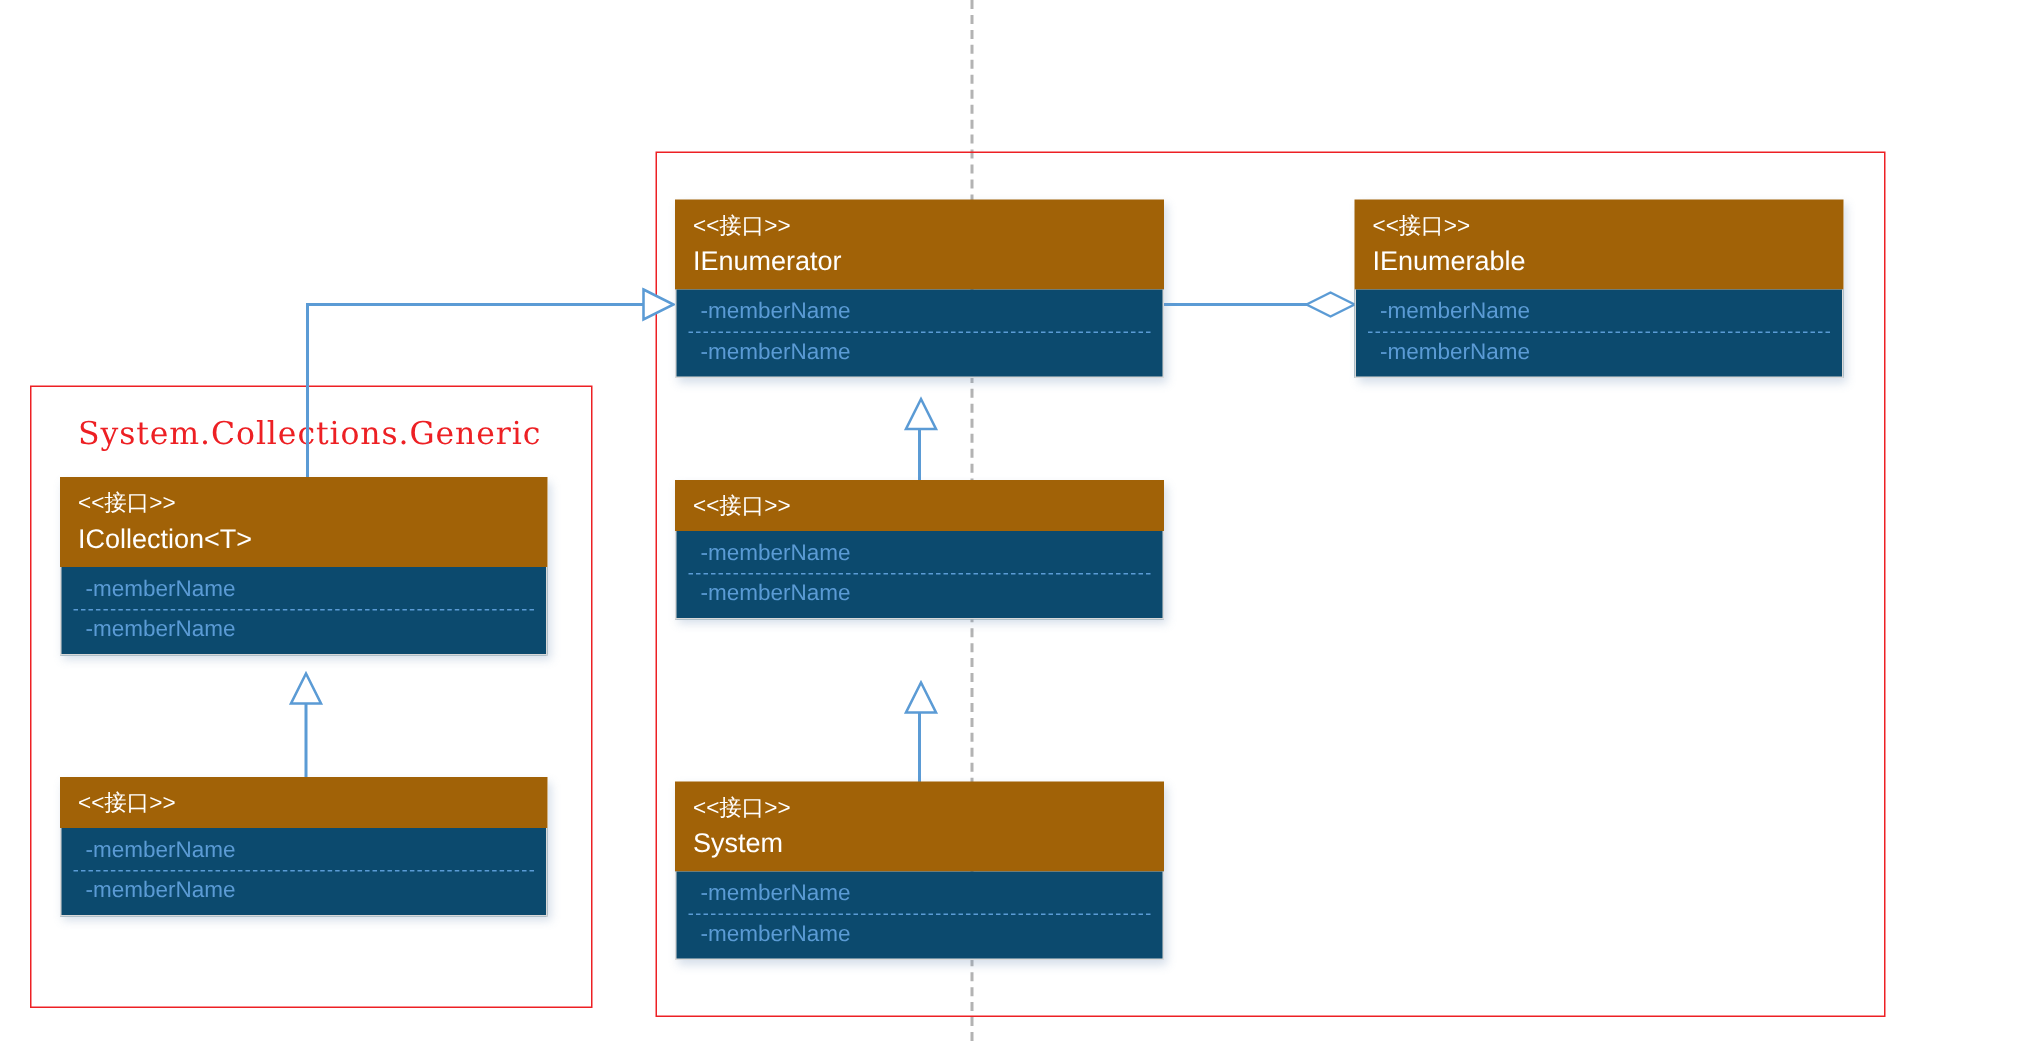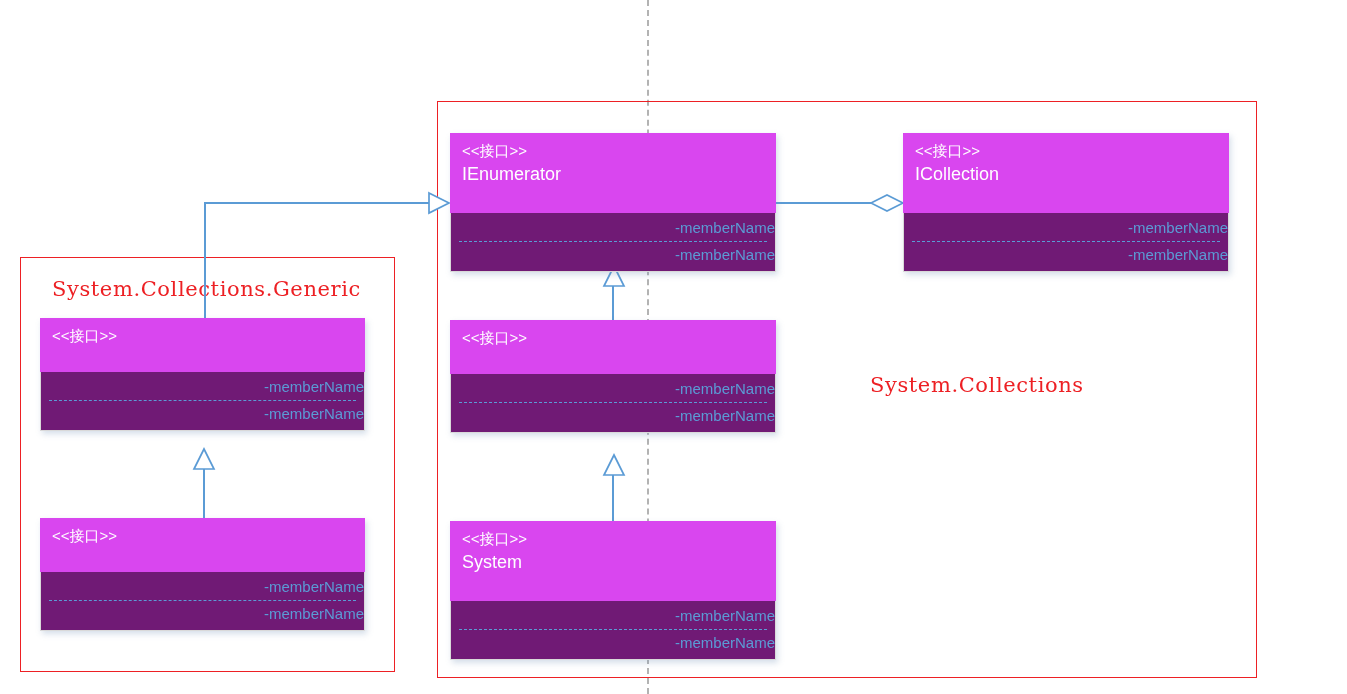--- a/index.html
+++ b/index.html
@@ -35,44 +35,43 @@
     white-space: nowrap;
   }
 
   
   .uml {
     position: absolute;
     box-sizing: border-box;
     box-shadow: 2px 3px 6px rgba(120,150,185,0.30);
   }
   .uml-head {
-    background: #d946ef;
+    background: #a16207;
     color: #ffffff;
     box-sizing: border-box;
-    padding: 8px 12px 26px 12px;
+    padding: 8px 12px 6px 12px;
   }
   .uml-stereo {
     font-size: 15px;
     line-height: 20px;
     color: #ffffff;
     white-space: nowrap;
   }
   .uml-name {
     font-size: 18px;
     line-height: 26px;
     color: #ffffff;
     white-space: nowrap;
   }
   .uml-body {
-    background: #701a75;
+    background: #0c4a6e;
     border: 1px solid #D9D9D9;
     border-top: none;
     box-sizing: border-box;
     padding: 4px 0 5px 0;
-    text-align: right;
   }
   .uml-member {
     font-size: 15px;
     line-height: 22px;
     color: #5B9BD5;
     padding: 0 0 0 16px;
     white-space: nowrap;
   }
   .uml-sep {
     border-top: 1.5px dashed #5B9BD5;
@@ -100,21 +99,20 @@
   }
 </style>
 </head>
 <body>
 
 <div id="canvas">
 
   <div class="dashed-sep" style="left:647px; top:0px; height:694px;"></div>
 
   <div class="ns-box" style="left:437px; top:101px; width:820px; height:577px;"></div>
-  <div class="ns-label" style="left:870px; top:373px;">System.Collections</div>
 
   <div class="ns-box" style="left:20px; top:257px; width:375px; height:415px;"></div>
   <div class="ns-label" style="left:52px; top:277px;">System.Collections.Generic</div>
 
   <div class="line vline" style="left:204px; top:203px; height:117px;"></div>
   <div class="line hline" style="left:204px; top:202px; width:228px;"></div>
   <svg class="glyph" style="left:428px; top:191px;" width="24" height="24" viewBox="0 0 24 24">
     <polygon points="1,2 21,12 1,22" fill="#FFFFFF" stroke="#5B9BD5" stroke-width="1.7"></polygon>
   </svg>
 
@@ -134,20 +132,21 @@
   </svg>
 
   <div class="line hline" style="left:776px; top:202px; width:128px;"></div>
   <svg class="glyph" style="left:869px; top:192px;" width="40" height="22" viewBox="0 0 40 22">
     <polygon points="2,11 18,3 34,11 18,19" fill="#FFFFFF" stroke="#5B9BD5" stroke-width="1.6"></polygon>
   </svg>
 
   <div class="uml" style="left:40px; top:318px; width:325px;">
     <div class="uml-head">
       <div class="uml-stereo">&lt;&lt;接口&gt;&gt;</div>
+      <div class="uml-name">ICollection&lt;T&gt;</div>
     </div>
     <div class="uml-body">
       <div class="uml-member">-memberName</div>
       <div class="uml-sep"></div>
       <div class="uml-member">-memberName</div>
     </div>
   </div>
 
   <div class="uml" style="left:40px; top:518px; width:325px;">
     <div class="uml-head">
@@ -168,21 +167,21 @@
     <div class="uml-body">
       <div class="uml-member">-memberName</div>
       <div class="uml-sep"></div>
       <div class="uml-member">-memberName</div>
     </div>
   </div>
 
   <div class="uml" style="left:903px; top:133px; width:326px;">
     <div class="uml-head">
       <div class="uml-stereo">&lt;&lt;接口&gt;&gt;</div>
-      <div class="uml-name">ICollection</div>
+      <div class="uml-name">IEnumerable</div>
     </div>
     <div class="uml-body">
       <div class="uml-member">-memberName</div>
       <div class="uml-sep"></div>
       <div class="uml-member">-memberName</div>
     </div>
   </div>
 
   <div class="uml" style="left:450px; top:320px; width:326px;">
     <div class="uml-head">

